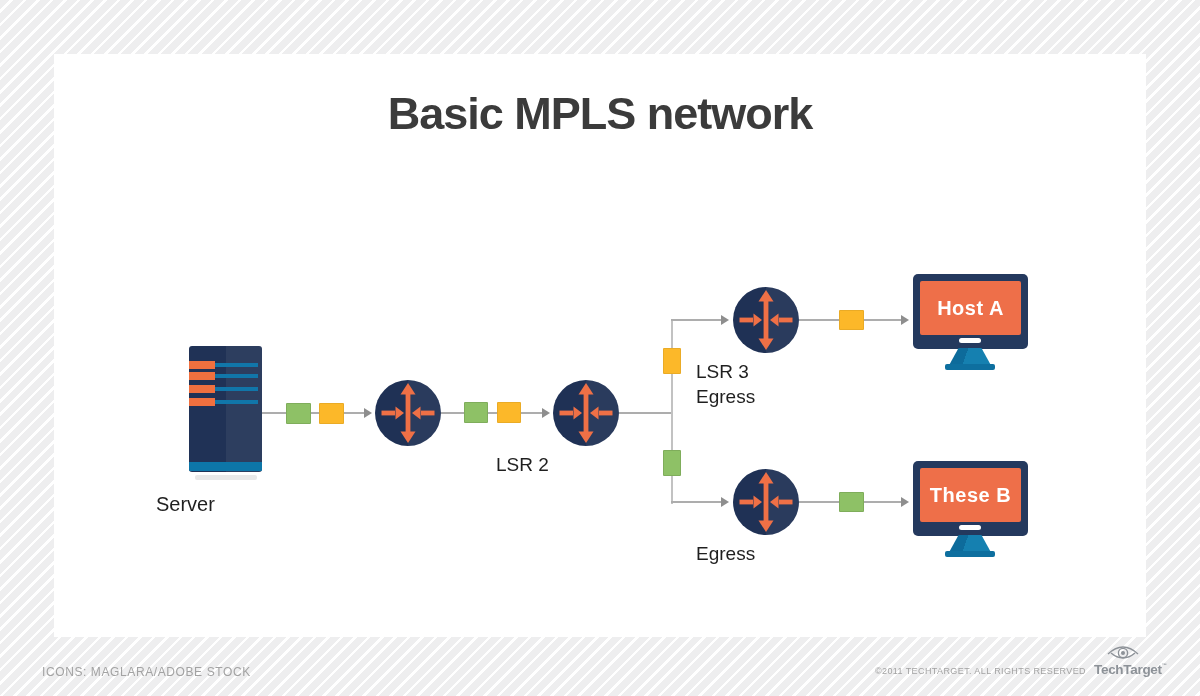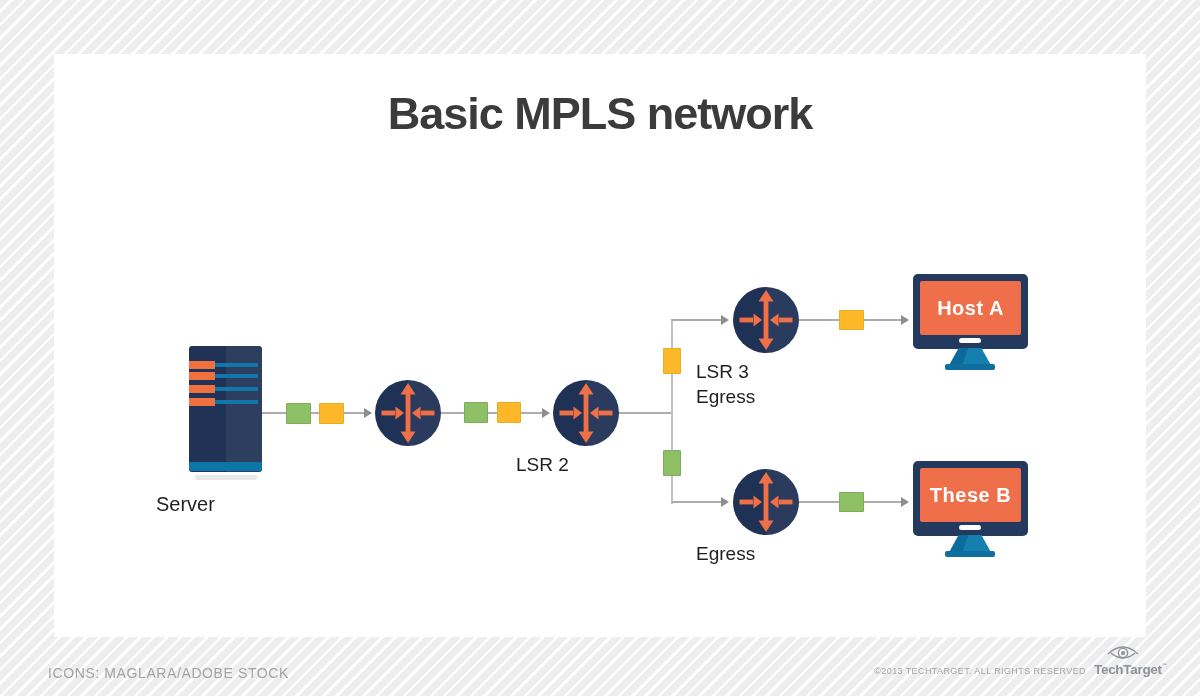--- a/index.html
+++ b/index.html
@@ -63,21 +63,21 @@
   }
   .bezel-pill{ position:absolute; left:46px; top:64px; width:22px; height:5px; background:#ffffff; border-radius:3px; }
   .stand{
     position:absolute; width:52px; height:17px;
     background:linear-gradient(110deg,#0d6b9b 42%,#1580b0 42%);
     clip-path:polygon(28% 0, 72% 0, 90% 100%, 10% 100%);
   }
   .stand-base{ position:absolute; width:50px; height:6px; background:#0e6f9f; border-radius:2px; }
   
   .footer-credit{
-    position:absolute; left:48px; top:665px; font-size:14px; letter-spacing:0.6px; color:#a3a3a3;
+    position:absolute; left:42px; top:665px; font-size:12px; letter-spacing:0.6px; color:#a3a3a3;
   }
   .footer-copyright{
     position:absolute; right:114px; top:666px; font-size:9px; letter-spacing:0.4px; color:#a3a3a3;
   }
   .brand{ position:absolute; left:1094px; top:644px; width:58px; text-align:center; color:#8d9298; }
   .brand-eye{ display:block; margin:0 auto; }
   .brand-word{ font-size:13.5px; font-weight:bold; letter-spacing:-0.3px; margin-top:1px; }
   .brand-tm{ font-size:5px; vertical-align:top; }
 </style>
 </head>
@@ -185,21 +185,21 @@
         <polygon points="33,3 25.5,14.5 40.5,14.5"></polygon>
         <polygon points="33,63 25.5,51.5 40.5,51.5"></polygon>
         <rect x="6.5" y="30.6" width="13.5" height="4.8"></rect>
         <polygon points="29,33 20.5,26.5 20.5,39.5"></polygon>
         <rect x="46" y="30.6" width="13.5" height="4.8"></rect>
         <polygon points="37,33 45.5,26.5 45.5,39.5"></polygon>
       </g>
     </svg>
   </div>
 
-  <div class="node-label" style="left:516px;top:452px">
+  <div class="node-label" style="left:496px;top:452px">
     <div>LSR 2</div>
   </div>
   <div class="node-label" style="left:696px;top:359px">
     <div>LSR 3</div>
     <div>Egress</div>
   </div>
   <div class="node-label" style="left:696px;top:541px">
     <div>Egress</div>
   </div>
 
@@ -215,21 +215,21 @@
   <div class="monitor" style="left:913px;top:461px">
     <div class="screen">
       <span>These B</span>
     </div>
     <div class="bezel-pill"></div>
   </div>
   <div class="stand" style="left:944px;top:535px"></div>
   <div class="stand-base" style="left:945px;top:551px"></div>
 
   <div class="footer-credit">ICONS: MAGLARA/ADOBE STOCK</div>
-  <div class="footer-copyright">©2013 TECHTARGET. ALL RIGHTS RESERVED</div>
+  <div class="footer-copyright">©2011 TECHTARGET. ALL RIGHTS RESERVED</div>
   <div class="brand">
     <svg class="brand-eye" width="34" height="17" viewBox="0 0 34 17">
       <g fill="none" stroke="#8d9298" stroke-width="1.4">
         <path d="M2 10 Q17 -4 32 10"></path>
         <path d="M5 9 Q17 19 29 9"></path>
         <circle cx="17" cy="9" r="4.6"></circle>
       </g>
       <circle cx="17" cy="9" r="2" fill="#8d9298"></circle>
     </svg>
     <div class="brand-word"><span>TechTarget</span><span class="brand-tm">™</span></div>

